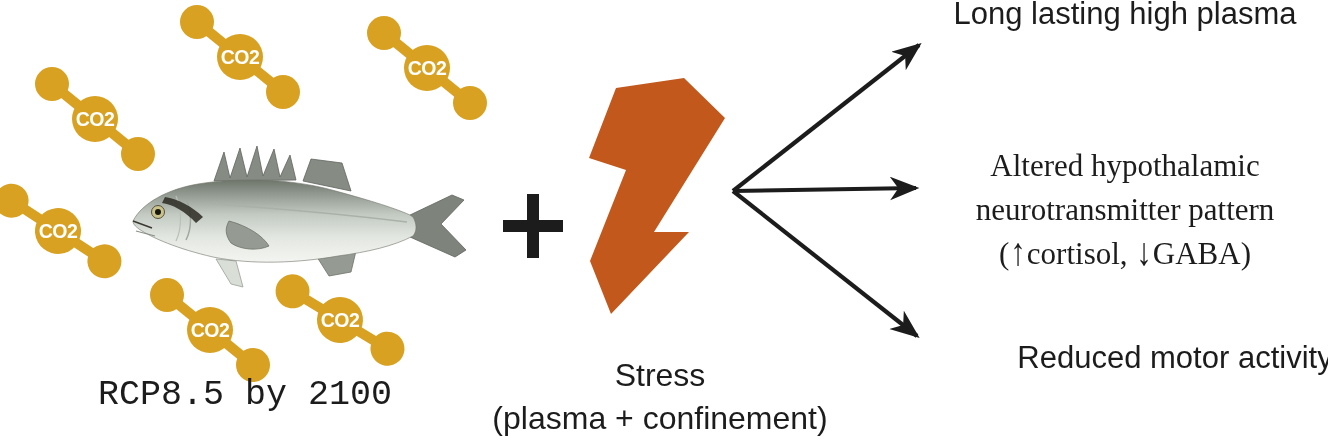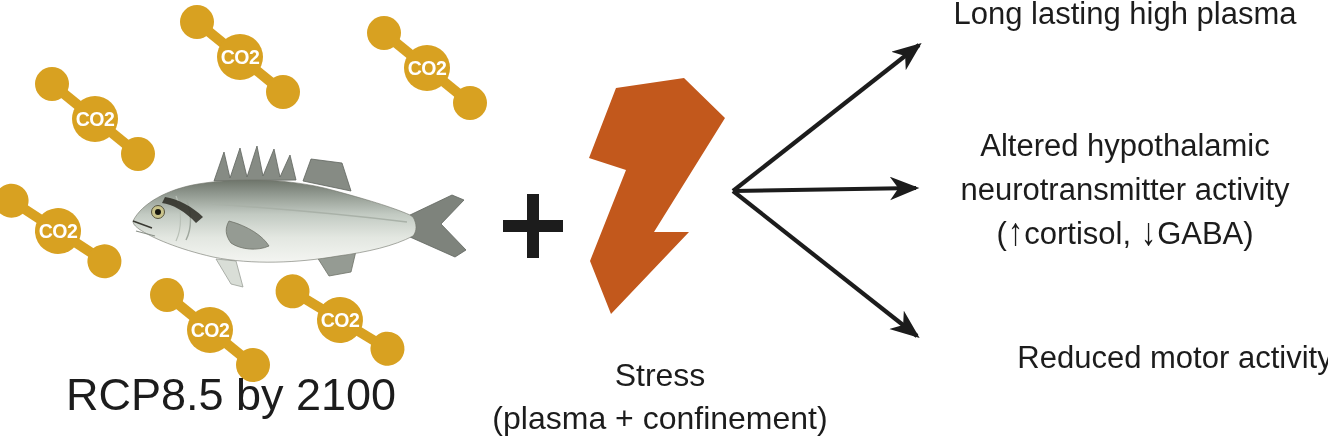--- a/index.html
+++ b/index.html
@@ -8,30 +8,30 @@
     width: 1328px;
     height: 445px;
     background: #ffffff;
     overflow: hidden;
     font-family: "Liberation Sans", "DejaVu Sans", sans-serif;
     color: #1c1c1c;
   }
   .layer { position: absolute; left: 0; top: 0; }
   .txt { position: absolute; text-align: center; color: #1c1c1c; }
   .caption-rcp {
-    left: 51px; top: 374px; width: 360px;
-    font-size: 45px; line-height: 42px;
+    left: 65px; top: 374px; width: 360px;
+    font-size: 35px; line-height: 42px; font-family: Liberation Mono, monospace;
   }
   .caption-stress {
     left: 460px; top: 354px; width: 400px;
     font-size: 32px; line-height: 43px;
   }
   .outcome { font-size: 31px; line-height: 44px; }
   .outcome-1 { left: 922px; top: -8px;  width: 406px; }
-  .outcome-2 { left: 922px; top: 124px; width: 406px; }
+  .outcome-2 { left: 922px; top: 144px; width: 406px; font-family: Liberation Serif, serif; }
   .outcome-3 { left: 972px; top: 321px; width: 406px; margin-top: 15px; }
   .glyph-arrow {
     display: inline-block;
     font-weight: 700;
     transform: scaleY(1.25);
     transform-origin: center 60%;
     margin: 0 1px;
   }
   svg text.co2 {
     font-family: "Liberation Sans", "DejaVu Sans", sans-serif;
@@ -144,21 +144,21 @@
     <div>Stress</div>
     <div>(plasma + confinement)</div>
   </div>
 
   <div class="txt outcome outcome-1">
     <div>Long lasting high plasma</div>
   </div>
 
   <div class="txt outcome outcome-2">
     <div>Altered hypothalamic</div>
-    <div>neurotransmitter activity</div>
+    <div>neurotransmitter pattern</div>
     <div>
       <span>(</span><span class="glyph-arrow">↑</span><span>cortisol, </span><span class="glyph-arrow">↓</span><span>GABA)</span>
     </div>
   </div>
 
   <div class="txt outcome outcome-3">
     <div>Reduced motor activity</div>
   </div>
 
 </div>

